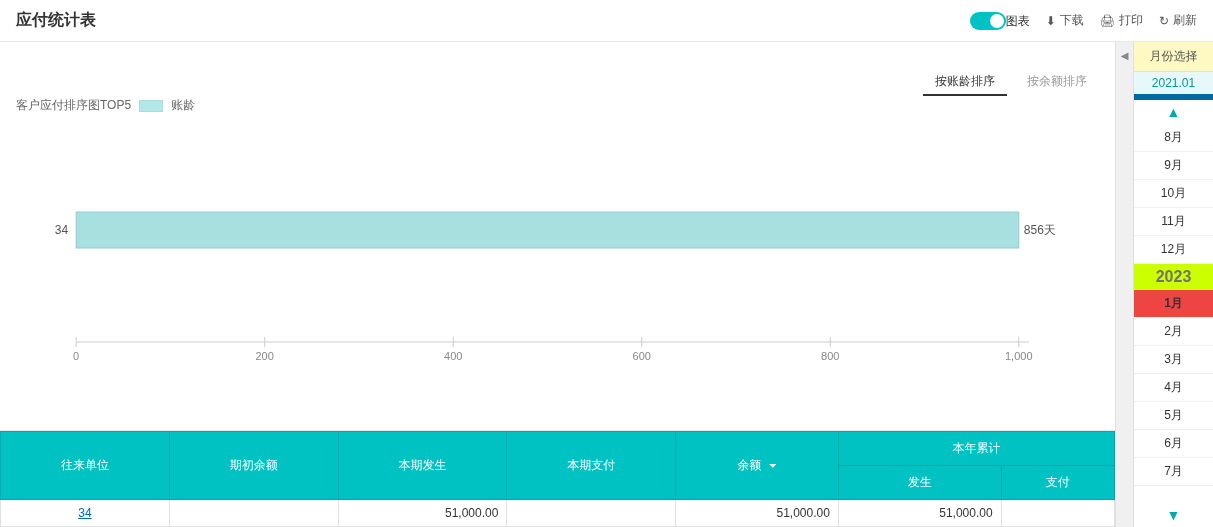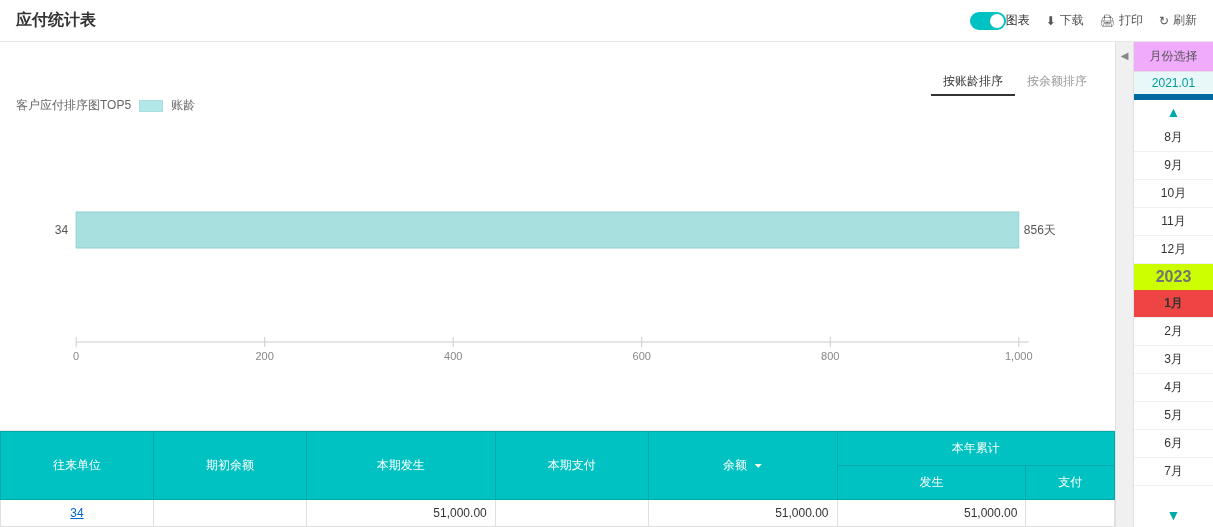--- a/index.html
+++ b/index.html
@@ -4,55 +4,55 @@
   <style>
     * { box-sizing: border-box; margin: 0; padding: 0; }
     body { font-family: 'Microsoft YaHei', Arial, sans-serif; font-size: 12px; background: #f0f2f5; color: #333; }
 
     .app-container { width: 1213px; min-height: 527px; background: #fff; display: flex; flex-direction: column; border-radius: 15px; }
 
     
     .header { display: flex; align-items: center; justify-content: space-between; padding: 10px 16px; border-bottom: 1px solid #e8e8e8; background: #fff; }
     .header-title { font-size: 16px; font-weight: bold; color: #333; }
     .header-actions { display: flex; align-items: center; gap: 16px; }
-    .toggle-wrap { display: flex; align-items: center; gap: 0; }
+    .toggle-wrap { display: flex; align-items: flex-end; gap: 0; }
     .toggle { width: 36px; height: 18px; background: #00c2c2; border-radius: 9px; position: relative; cursor: pointer; }
     .toggle-knob { width: 14px; height: 14px; background: #fff; border-radius: 50%; position: absolute; top: 2px; right: 2px; }
     .action-btn { display: flex; align-items: center; gap: 4px; color: #555; cursor: pointer; font-size: 12px; }
 
     
     .main-content { display: flex; flex: 1; }
 
     
     .chart-area { flex: 1; padding: 0; display: flex; flex-direction: column; }
 
     
     .chart-header { display: flex; align-items: center; justify-content: space-between; padding: 8px 16px; }
     .chart-legend { display: flex; align-items: center; gap: 8px; font-size: 12px; color: #666; margin-top: 47px; }
     .legend-box { width: 24px; height: 12px; background: #b2e8e8; border: 1px solid #aadddd; }
-    .chart-sort-tabs { display: flex; gap: 0; align-items: flex-end; }
+    .chart-sort-tabs { display: flex; gap: 8px; align-items: flex-end; }
     .sort-tab { padding: 4px 12px; font-size: 12px; cursor: pointer; color: #555; border-bottom: 2px solid transparent; }
     .sort-tab.active { color: #333; border-bottom: 2px solid #333; }
     .sort-tab:not(.active) { color: #999; }
 
     
     .chart-body { flex: 1; padding: 0 16px 8px 16px; position: relative; min-height: 290px; }
     .chart-svg-wrap { width: 100%; height: 280px; }
 
     
     .table-area { border-top: 1px solid #e8e8e8; }
     .table-wrap { width: 100%; border-collapse: collapse; }
-    .table-wrap th { background: #00c2c2; color: #fff; text-align: center; padding: 8px 4px; font-size: 12px; font-weight: normal; border: 1px solid #00aaaa; }
+    .table-wrap th { background: #00c2c2; color: #fff; text-align: center; padding: 8px 12px; font-size: 12px; font-weight: normal; border: 1px solid #00aaaa; }
     .table-wrap td { text-align: center; padding: 6px 8px; font-size: 12px; border: 1px solid #e0e0e0; background: #fff; }
     .table-wrap td.text-right { text-align: right; }
     .table-wrap td a { color: #0066cc; text-decoration: underline; cursor: pointer; }
 
     
     .sidebar { width: 80px; border-left: 1px solid #e0e0e0; background: #fff; display: flex; flex-direction: column; }
-    .sidebar-header { background: #f0abfc; padding: 6px 8px; font-size: 12px; color: #555; border-bottom: 1px solid #e0e0e0; text-align: center; }
+    .sidebar-header { background: #fef9c3; padding: 6px 8px; font-size: 12px; color: #555; border-bottom: 1px solid #e0e0e0; text-align: center; }
     .sidebar-year { background: #e8f8f8; color: #009999; font-size: 12px; text-align: center; padding: 4px; border-bottom: 6px solid #0369a1; }
     .sidebar-arrow { text-align: center; padding: 4px; cursor: pointer; color: #00aaaa; font-size: 14px; }
     .sidebar-months { flex: 1; overflow-y: auto; }
     .sidebar-month { padding: 5px 8px; font-size: 12px; color: #333; cursor: pointer; text-align: center; border-bottom: 1px solid #f0f0f0; }
     .sidebar-month.current-year { background: #ef4444; color: #333; font-weight: bold; }
     .sidebar-collapse { width: 18px; background: #f0f0f0; border-left: 1px solid #e0e0e0; display: flex; align-items: flex-start; justify-content: center; padding-top: 8px; cursor: pointer; color: #888; font-size: 10px; }
   </style>
 </head>
 <body>
 

